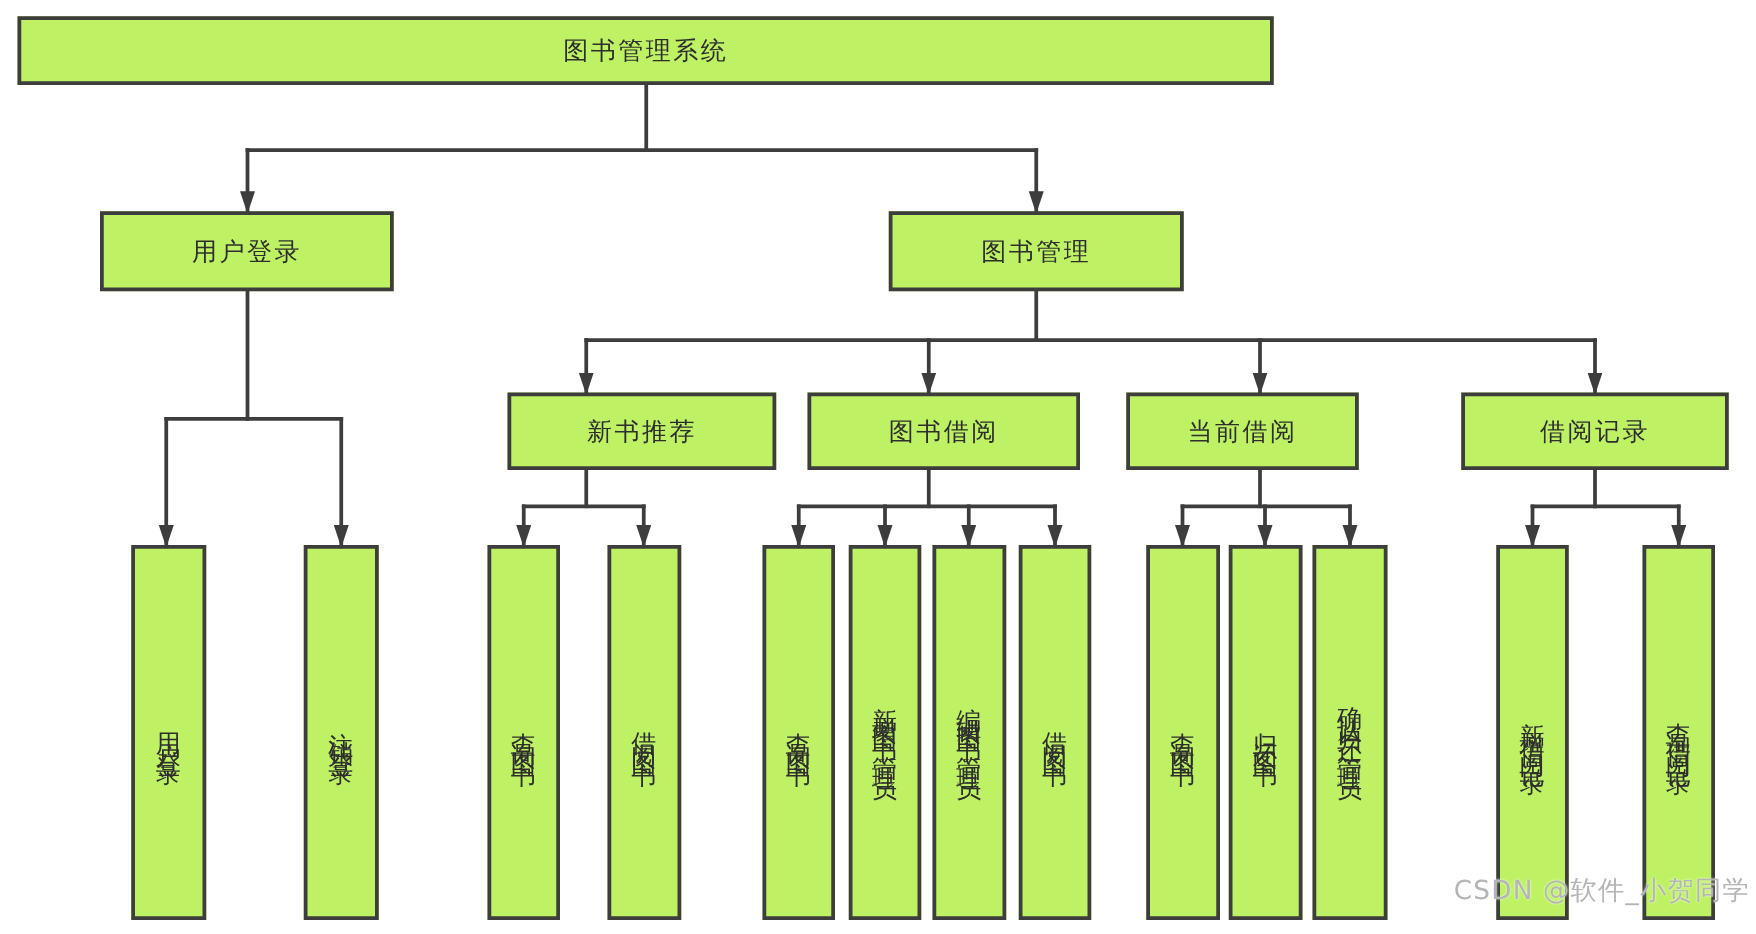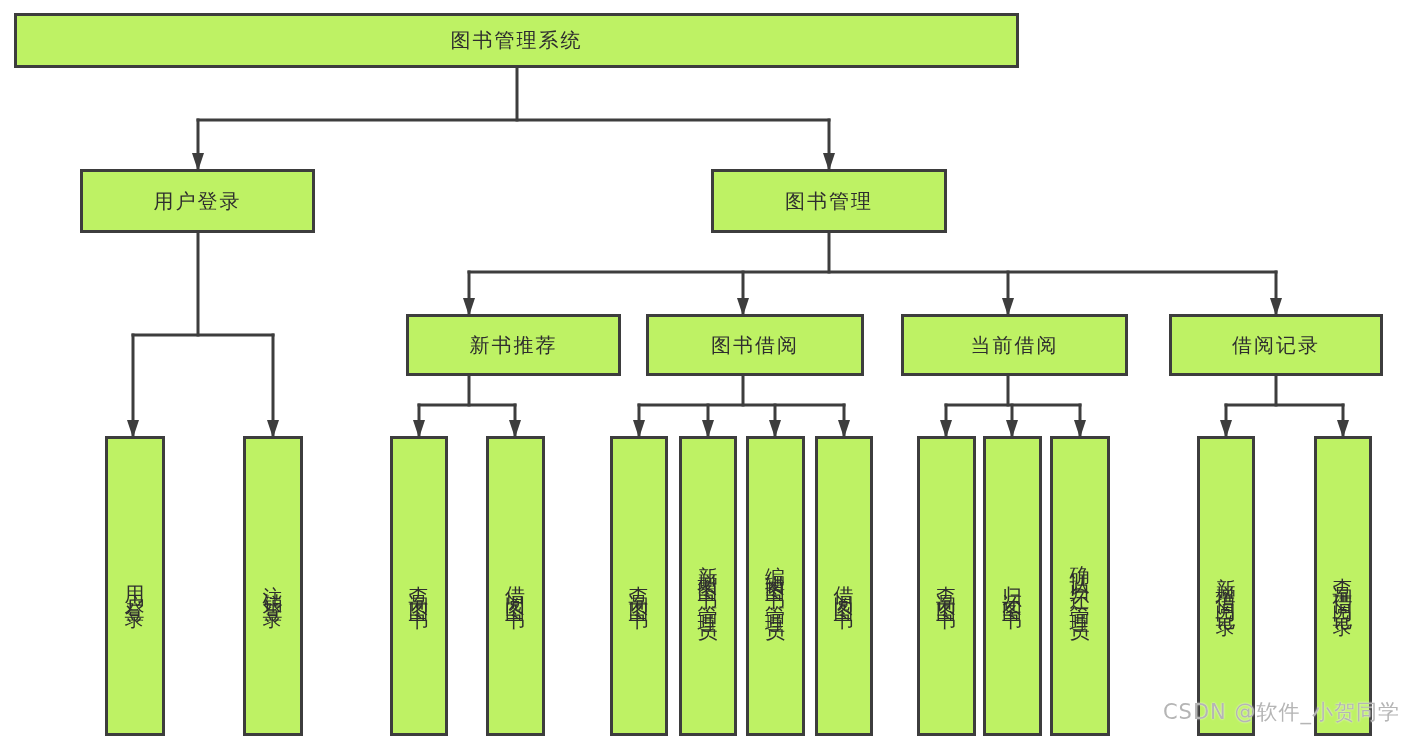--- a/index.html
+++ b/index.html
@@ -34,21 +34,21 @@
 
 <div id="stage">
 
   <div class="box" style="left:14px; top:13px; width:1005px; height:55px;">图书管理系统</div>
 
   <div class="box" style="left:80px; top:169px; width:235px; height:64px;">用户登录</div>
   <div class="box" style="left:711px; top:169px; width:236px; height:64px;font-family:Liberation Serif, serif;">图书管理</div>
 
   <div class="box" style="left:362px; top:314px; width:215px; height:62px;margin-left:44px;">新书推荐</div>
   <div class="box" style="left:618px; top:314px; width:218px; height:62px;margin-left:28px;">图书借阅</div>
-  <div class="box" style="left:901px; top:314px; width:227px; height:62px;">当前借阅</div>
+  <div class="box" style="left:901px; top:314px; width:186px; height:62px;">当前借阅</div>
   <div class="box" style="left:1169px; top:314px; width:214px; height:62px;">借阅记录</div>
 
   <div class="box vbox" style="left:105px; top:436px; width:60px; height:300px;">用户登录</div>
   <div class="box vbox" style="left:243px; top:436px; width:60px; height:300px;">注销登录</div>
 
   <div class="box vbox" style="left:390px; top:436px; width:58px; height:300px;">查询图书</div>
   <div class="box vbox" style="left:486px; top:436px; width:59px; height:300px;">借阅图书</div>
 
   <div class="box vbox" style="left:610px; top:436px; width:58px; height:300px;">查询图书</div>
   <div class="box vbox" style="left:679px; top:436px; width:58px; height:300px;">新增图书（管理员）</div>

